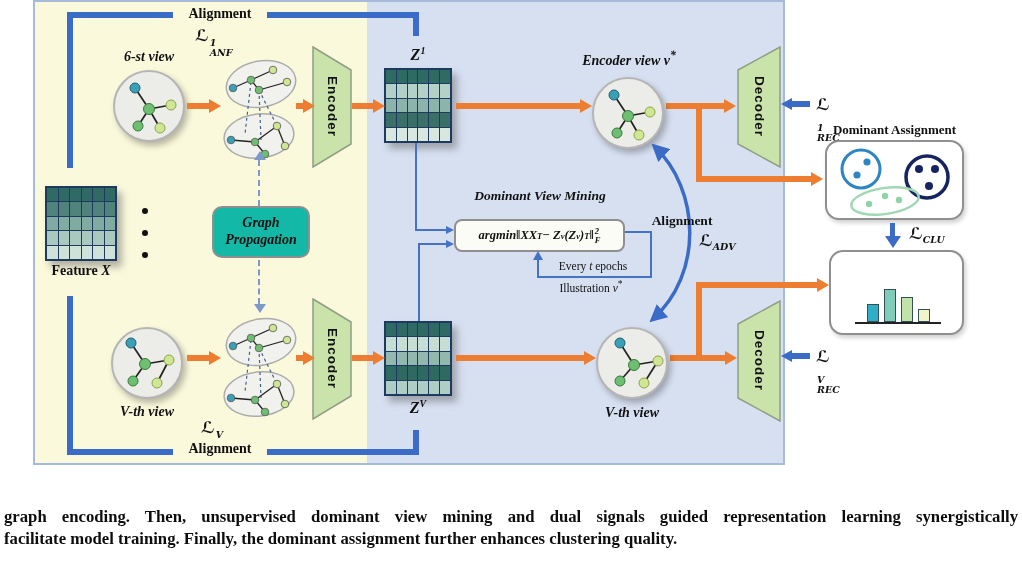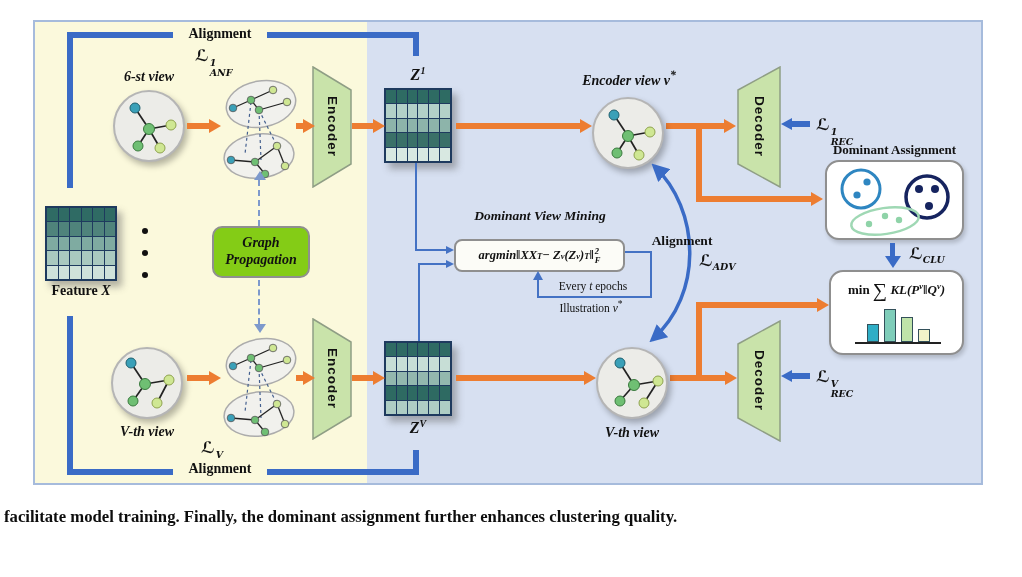--- a/index.html
+++ b/index.html
@@ -1,19 +1,19 @@
 <!DOCTYPE html>
 <html><head>
 <meta charset="utf-8">
 <style>
   html,body{margin:0;padding:0;background:#ffffff;}
   .canvas{position:relative;width:1022px;height:577px;background:#ffffff;overflow:hidden;
           font-family:"Liberation Serif","DejaVu Serif",serif;color:#111;}
   .abs{position:absolute;}
-  .frame{position:absolute;left:33px;top:20px;width:950px;height:465px;border:2px solid #A6BBDC;box-sizing:border-box;padding-left:28px;}
+  .frame{position:absolute;left:33px;top:0;width:752px;height:465px;border:2px solid #A6BBDC;box-sizing:border-box;padding-left:28px;}
   .panel{position:absolute;top:0;height:100%;}
   .panel-left{left:0;width:332px;background:#FBF9DC;}
   .panel-right{left:332px;right:0;background:#D7E0F1;}
 
   
   .ln{position:absolute;}
   .o{color:#ED7D31;background:currentColor;}
   .bl{color:#3A6BC6;background:currentColor;}
   .tn{color:#4472C4;background:currentColor;}
   .ar::after{content:"";position:absolute;width:0;height:0;}
@@ -55,21 +55,21 @@
               font-weight:bold;font-style:italic;font-size:12.5px;font-family:"Liberation Serif","DejaVu Serif","DejaVu Sans",serif;}
   .argmin-box sup,.argmin-box sub{font-size:8.5px;}
   .klf{position:absolute;left:0;top:7px;width:100%;text-align:center;font-size:13px;font-weight:bold;
        font-family:"Liberation Serif","DejaVu Serif","DejaVu Sans",serif;}
   .klf .sum{font-size:20px;font-weight:normal;vertical-align:-3px;}
   .klf sup{font-size:8.5px;}
   .kl-chart{position:absolute;left:24px;bottom:9px;width:86px;}
   .bars{display:flex;align-items:flex-end;justify-content:center;gap:5px;height:35px;}
   .bar{width:12px;border:1px solid #33505A;box-sizing:border-box;}
   .baseline{height:2px;background:#222;}
-  .prop-box{position:absolute;left:177px;top:204px;width:98px;height:52px;background:#84cc16;border:2px solid #8F8F8F;border-radius:10px;
+  .prop-box{position:absolute;left:177px;top:204px;width:98px;height:52px;background:#14b8a6;border:2px solid #8F8F8F;border-radius:10px;
             box-sizing:border-box;display:flex;flex-direction:column;align-items:center;justify-content:center;
             font-weight:bold;font-style:italic;font-size:14px;line-height:1.2;}
   .small-b{font-size:11.5px;font-weight:normal;}
   .dot{position:absolute;width:6px;height:6px;border-radius:50%;background:#111;}
 
   .caption{position:absolute;left:4px;top:506px;width:1014px;font-weight:bold;font-size:16.7px;line-height:1.33;
            font-family:"Liberation Serif","DejaVu Serif",serif;color:#0d0d0d;}
   .jl{text-align:justify;text-align-last:justify;}
 </style>
 </head>
@@ -470,32 +470,29 @@
           <circle cx="58" cy="54" r="3.2" fill="#8FD3A8"></circle>
           <circle cx="72" cy="58" r="3.2" fill="#8FD3A8"></circle>
       </svg>
     </div>
     <div class="ln bl ar ar-d" style="left:855px;top:221px;width:5px;height:13px;"></div>
     <div class="loss" style="left:874px;top:224px;">
       <span>ℒ</span><sub class="lsub">CLU</sub>
     </div>
 
     <div class="rbox" style="left:794px;top:248px;width:135px;height:85px;border-radius:14px;background:#ffffff;">
-      <div class="klf">
-        <span>min</span>
-        <span class="sum">∑</span><i><span> KL(P</span><sup>v</sup><span>‖Q</span><sup>v</sup><span>)</span></i>
-      </div>
       <div class="kl-chart">
         <div class="bars">
             <div class="bar" style="height: 18px; background: rgb(47, 174, 198);"></div>
             <div class="bar" style="height: 33px; background: rgb(127, 205, 185);"></div>
             <div class="bar" style="height: 25px; background: rgb(191, 227, 169);"></div>
             <div class="bar" style="height: 13px; background: rgb(242, 243, 201);"></div>
           </div>
         <div class="baseline"></div>
       </div>
     </div>
   </div>
 
   <div class="caption">
+    <div class="jl">graph encoding. Then, unsupervised dominant view mining and dual signals guided representation learning synergistically</div>
     <div>facilitate model training. Finally, the dominant assignment further enhances clustering quality.</div>
   </div>
 </div>
 
 </body></html>

